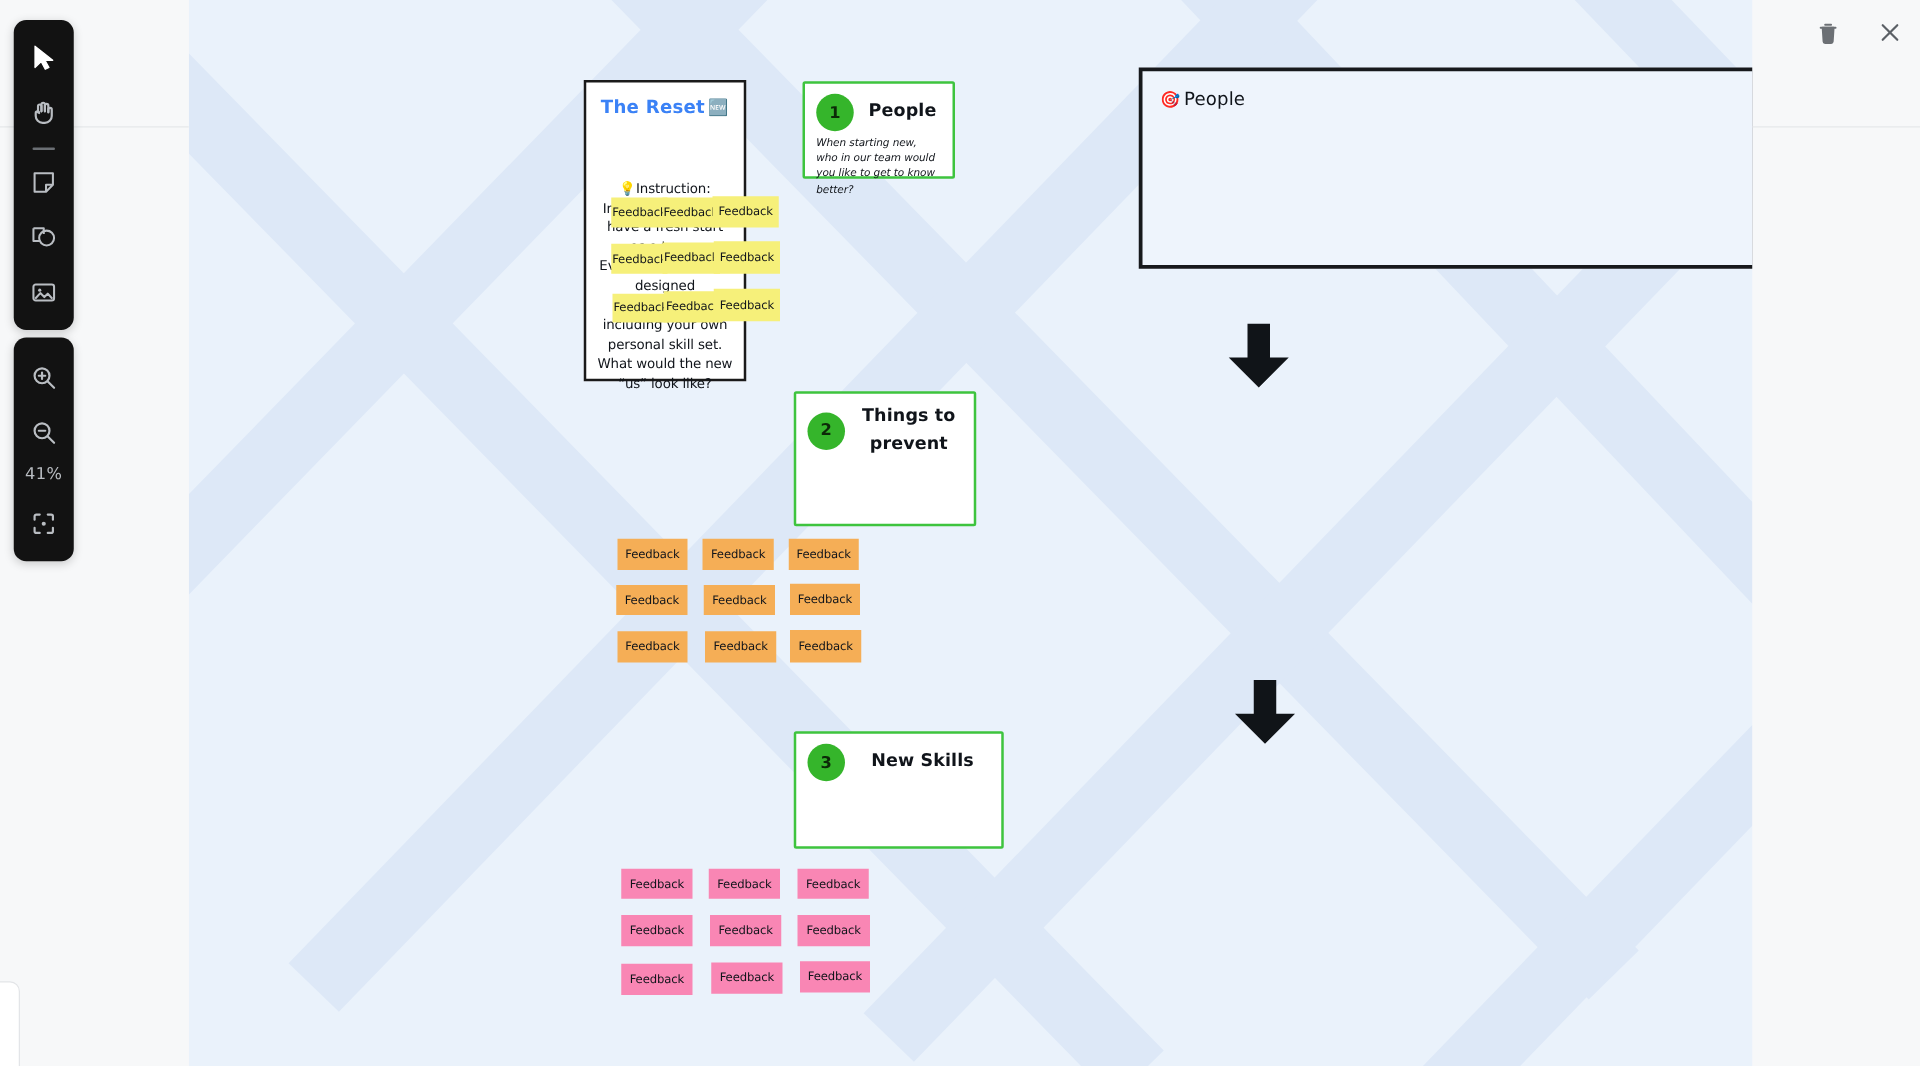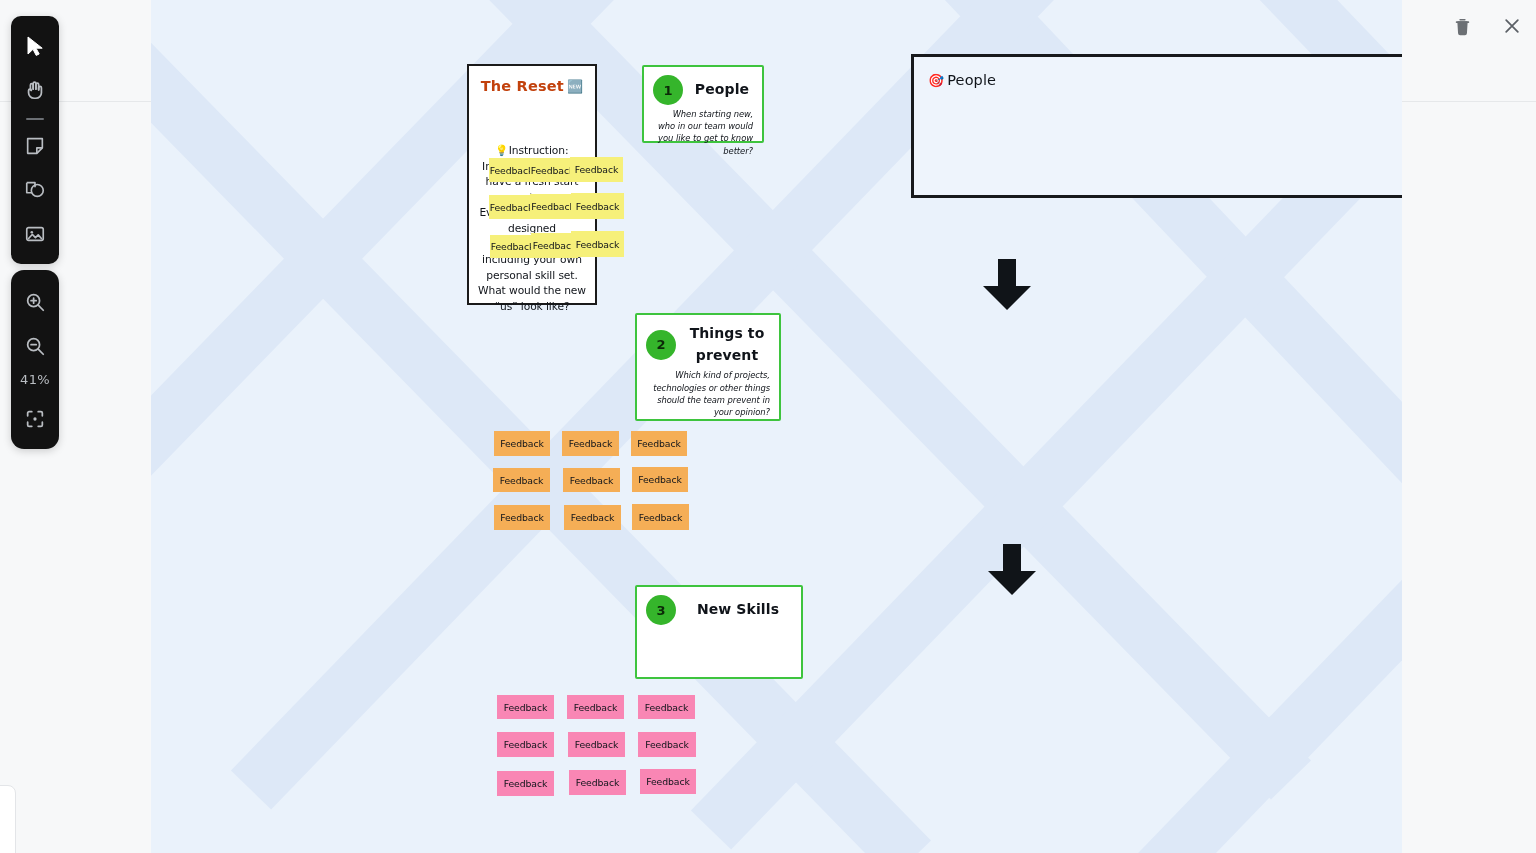--- a/index.html
+++ b/index.html
@@ -46,21 +46,21 @@
     position: absolute; left: 0; top: 0; width: 100%; height: 100%;
   }
 
   
   .toolbar {
     position: absolute; background: #121212; border-radius: 10px;
     display: flex; flex-direction: column; align-items: center;
     box-shadow: 0 2px 8px rgba(0,0,0,.18);
   }
   #toolbar-main { left: 11px; top: 16px; width: 48px; padding: 8px 0; }
-  #toolbar-zoom { left: 11px; top: 270px; width: 48px; padding: 10px 0 8px; border-radius: 13px; }
+  #toolbar-zoom { left: 11px; top: 270px; width: 48px; padding: 10px 0 8px; }
   .tool {
     width: 40px; height: 44px; display: flex; align-items: center;
     justify-content: center; cursor: pointer;
   }
   .tool svg { display: block; }
   .tool-divider {
     width: 18px; height: 2px; background: #6b6f74; border-radius: 1px;
     margin: 6px 0 4px;
   }
   .zoom-label {
@@ -80,21 +80,21 @@
   }
 
   
   .reset-card {
     position: absolute; left: 316px; top: 64px; width: 130px; height: 241px;
     background: #ffffff; border: 2px solid #1a1a1a;
     padding: 12px 9px 8px;
   }
   .reset-title {
     font-family: "DejaVu Sans", "Liberation Sans", sans-serif;
-    font-size: 14.5px; font-weight: 700; color: #c2410c;
+    font-size: 14.5px; font-weight: 700; color: #3b82f6;
     text-align: center; letter-spacing: .2px; line-height: 1.2;
     display: flex; align-items: center; justify-content: center; gap: 3px;
   }
   .reset-title .emoji { font-size: 13px; }
   .reset-body {
     margin-top: 48px;
     font-family: "DejaVu Sans", "Liberation Sans", sans-serif;
     font-size: 10.7px; color: #10141a; text-align: center;
     line-height: 1.45; letter-spacing: -.1px;
   }
@@ -116,21 +116,21 @@
   }
   .prompt-title {
     font-family: "DejaVu Sans", "Liberation Sans", sans-serif;
     font-size: 14px; font-weight: 700; color: #10141a;
     line-height: 1.55; letter-spacing: .1px; text-align: center; flex: 1;
   }
   .prompt-sub {
     margin-top: 3px;
     font-family: "DejaVu Sans", "Liberation Sans", sans-serif;
     font-size: 8.4px; font-style: italic; color: #10141a;
-    text-align: right; line-height: 1.45; letter-spacing: -.05px;
+    text-align: left; line-height: 1.45; letter-spacing: -.05px;
   }
 
   #prompt-card-1 { left: 491px; top: 65px;  width: 122px; height: 78px; }
   #prompt-card-2 { left: 484px; top: 313px; width: 146px; height: 108px; }
   #prompt-card-3 { left: 484px; top: 585px; width: 168px; height: 94px; }
 
   
   .note {
     position: absolute;
     font-family: "DejaVu Sans", "Liberation Sans", sans-serif;
@@ -147,21 +147,21 @@
     position: absolute; background: #eef4fc; border: 3px solid #17191c;
   }
   .frame-title {
     position: absolute; left: 14px; top: 12px;
     font-family: "DejaVu Sans", "Liberation Sans", sans-serif;
     font-size: 14.5px; color: #10141a; line-height: 1.62;
     letter-spacing: .1px; max-width: 150px;
   }
   .frame-title .emoji { font-size: 13px; margin-right: 3px; }
 
-  #frame-people   { left: 760px; top: 54px;  width: 494px; height: 144px; }
+  #frame-people   { left: 760px; top: 54px;  width: 494px; height: 161px; }
   #frame-prevent  { left: 760px; top: 322px; width: 497px; height: 207px; }
   #frame-skills   { left: 760px; top: 615px; width: 497px; height: 205px; }
 
   
   .arrow { position: absolute; }
 </style>
 </head>
 <body>
 
 <div id="app">
@@ -195,21 +195,20 @@
         <div class="prompt-title">People</div>
       </div>
       <div class="prompt-sub">When starting new, who in our team would you like to get to know better?</div>
     </div>
 
     <div class="prompt-card" id="prompt-card-2">
       <div class="prompt-head">
         <div class="prompt-badge">2</div>
         <div class="prompt-title">Things to prevent</div>
       </div>
-      <div class="prompt-sub">Which kind of projects, technologies or other things should the team prevent in your opinion?</div>
     </div>
 
     <div class="prompt-card" id="prompt-card-3">
       <div class="prompt-head">
         <div class="prompt-badge">3</div>
         <div class="prompt-title">New Skills</div>
       </div>
     </div>
 
     <div id="notes-layer">

